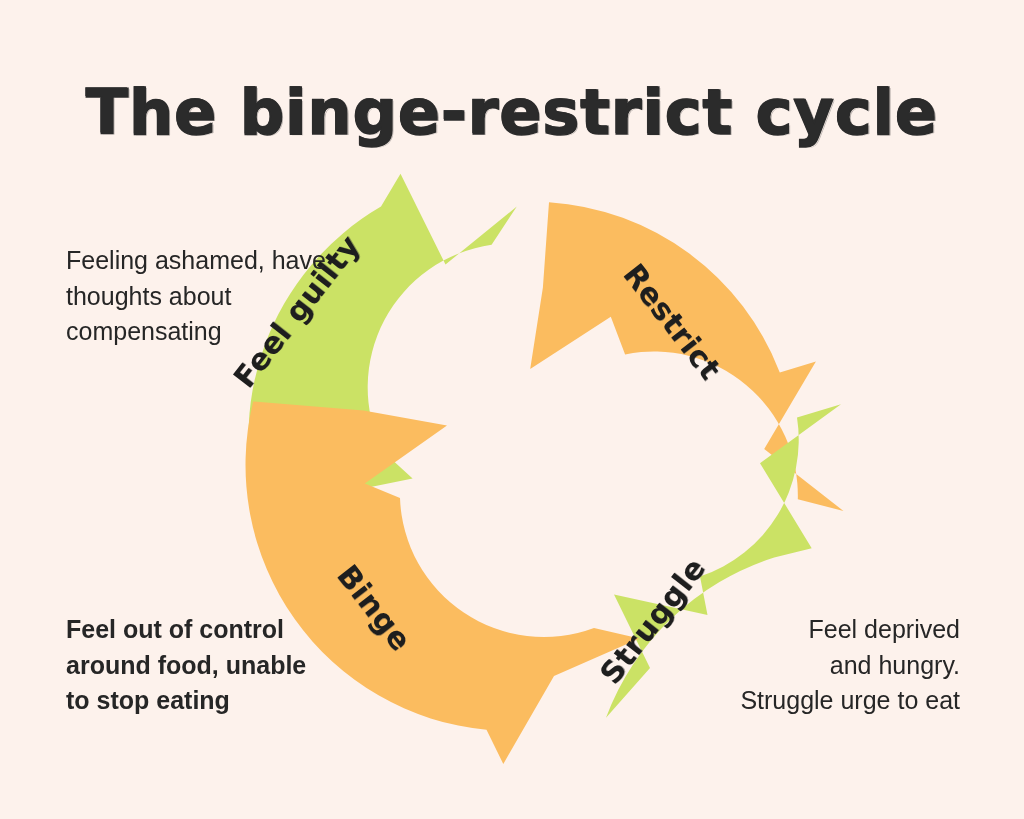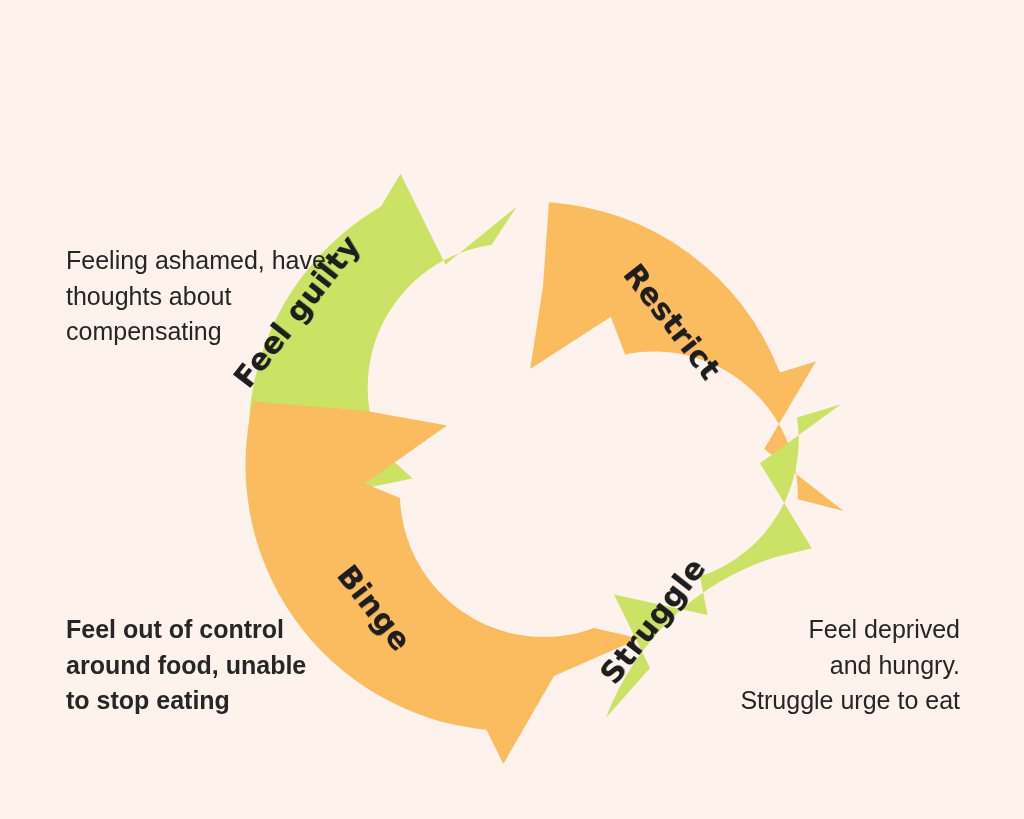--- a/index.html
+++ b/index.html
@@ -100,20 +100,21 @@
   #caption-guilt    { left: 66px;  top: 243px; width: 300px; text-align: left;  }
   #caption-restrict { left: 718px; top: 243px; width: 290px; text-align: left;  }
   #caption-binge    { left: 66px;  top: 612px; width: 300px; text-align: left; font-weight: bold;  }
   #caption-struggle { left: 684px; top: 612px; width: 276px; text-align: right; }
 </style>
 </head>
 <body>
 
 <div id="stage" style="background: rgb(253, 242, 236);">
 
+  <div id="title">The binge-restrict cycle</div>
 
   <svg id="ring" width="1024" height="819" viewBox="0 0 1024 819" aria-hidden="true">
 
     <path id="arrow-feel-guilty" fill="#CBE265" d="M 264.3 527.0
              A 266 266 0 0 1 381.0 206.6
              L 400.5 173.8
              L 445.5 264.5
              L 516.8 206.5
              L 491.6 244.8
              A 144 144 0 0 0 382.5 451.0

